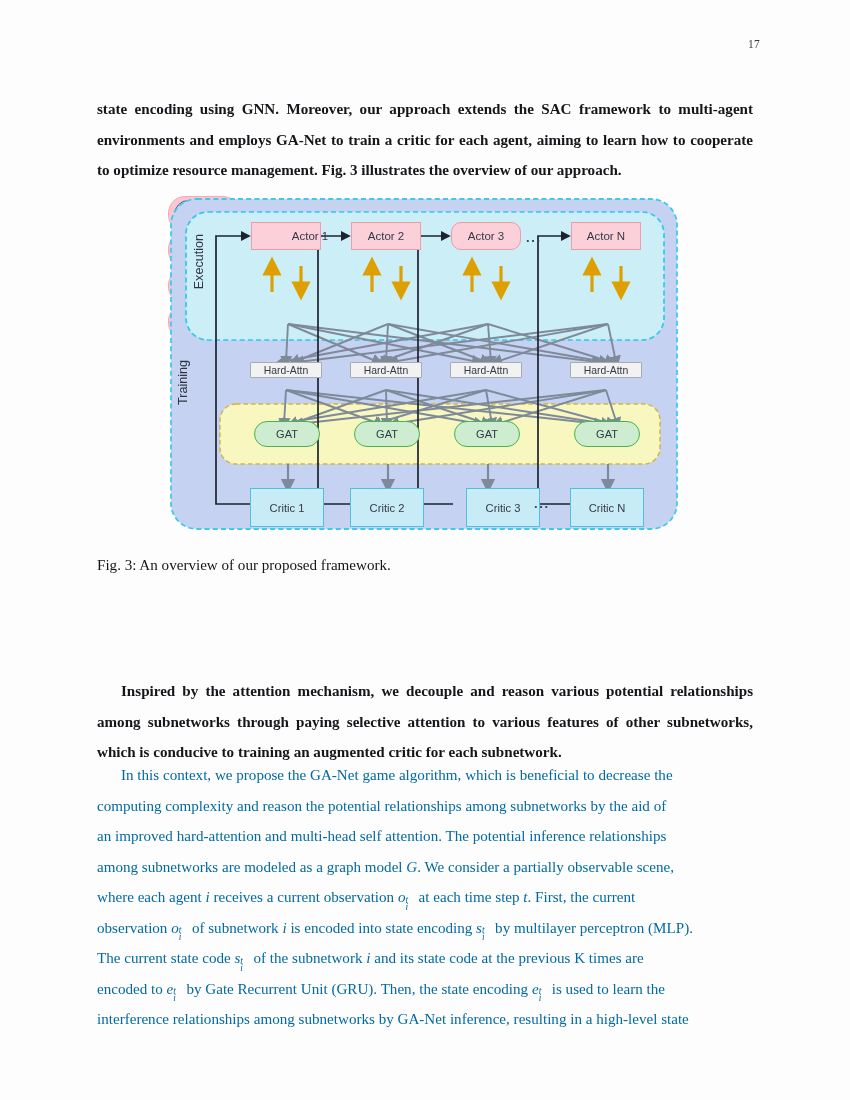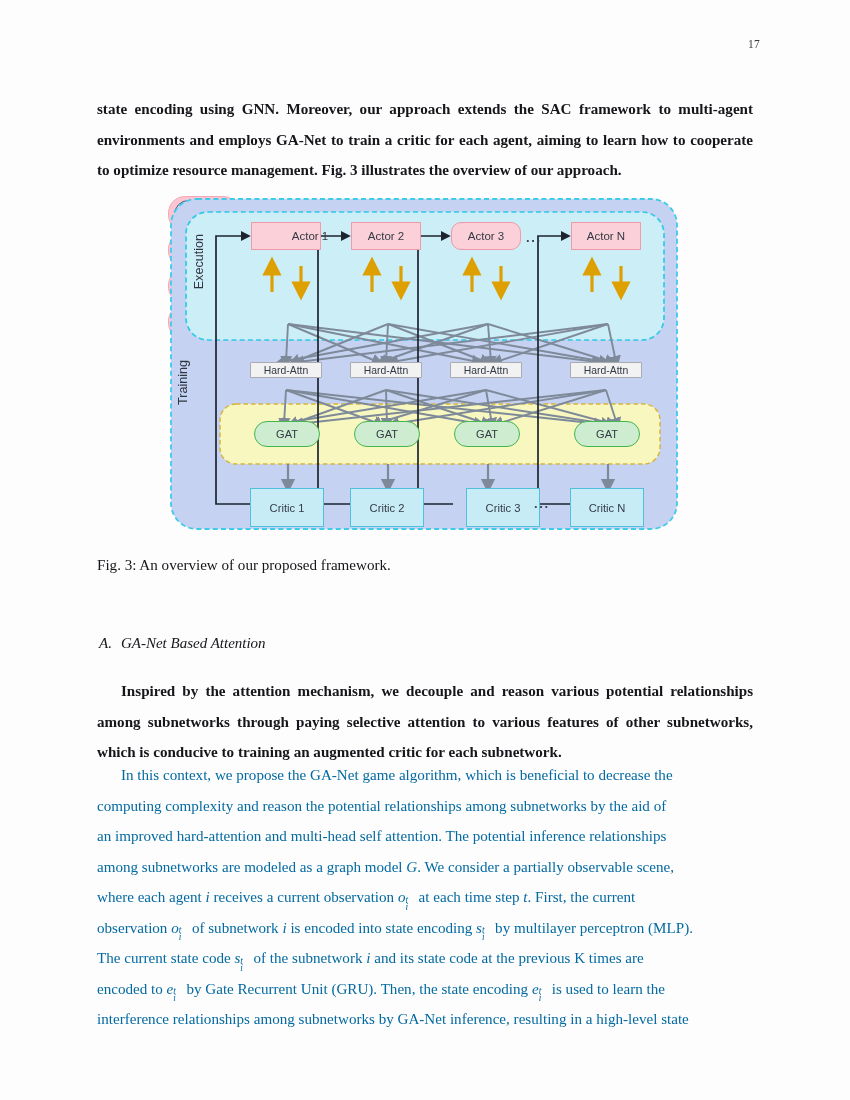--- a/index.html
+++ b/index.html
@@ -342,25 +342,20 @@
       <div class="node critic-box" style="left:402px; top:292px;">Critic N</div>
 
       <div class="dots" style="left:366px; top:300px;">...</div>
     </div>
   </div>
 
   <div style="position:absolute; left:97px; top:557px; width:656px;">
     <div class="fig-caption">Fig. 3: An overview of our proposed framework.</div>
   </div>
 
-  <div style="position:absolute; left:97px; top:635px; width:656px;">
-    <div class="sec-head">
-      <span class="sec-letter">A.</span><span class="sec-title">GA-Net Based Attention</span>
-    </div>
-  </div>
 
   <div class="content" style="top:668px;">
     <p class="body-text indent">Inspired by the attention mechanism, we decouple and reason various potential relationships among subnetworks through paying selective attention to various features of other subnetworks, which is conducive to training an augmented critic for each subnetwork.</p>
   </div>
 
   <div style="position:absolute; left:97px; top:760px; width:656px;
               font-family:'Liberation Serif',serif; font-size:15.1px; line-height:30.5px; color:#0369a1;">
 
     <div style="text-align:justify; text-indent:24px;">In this context, we propose the GA-Net game algorithm, which is beneficial to decrease the</div>
 

